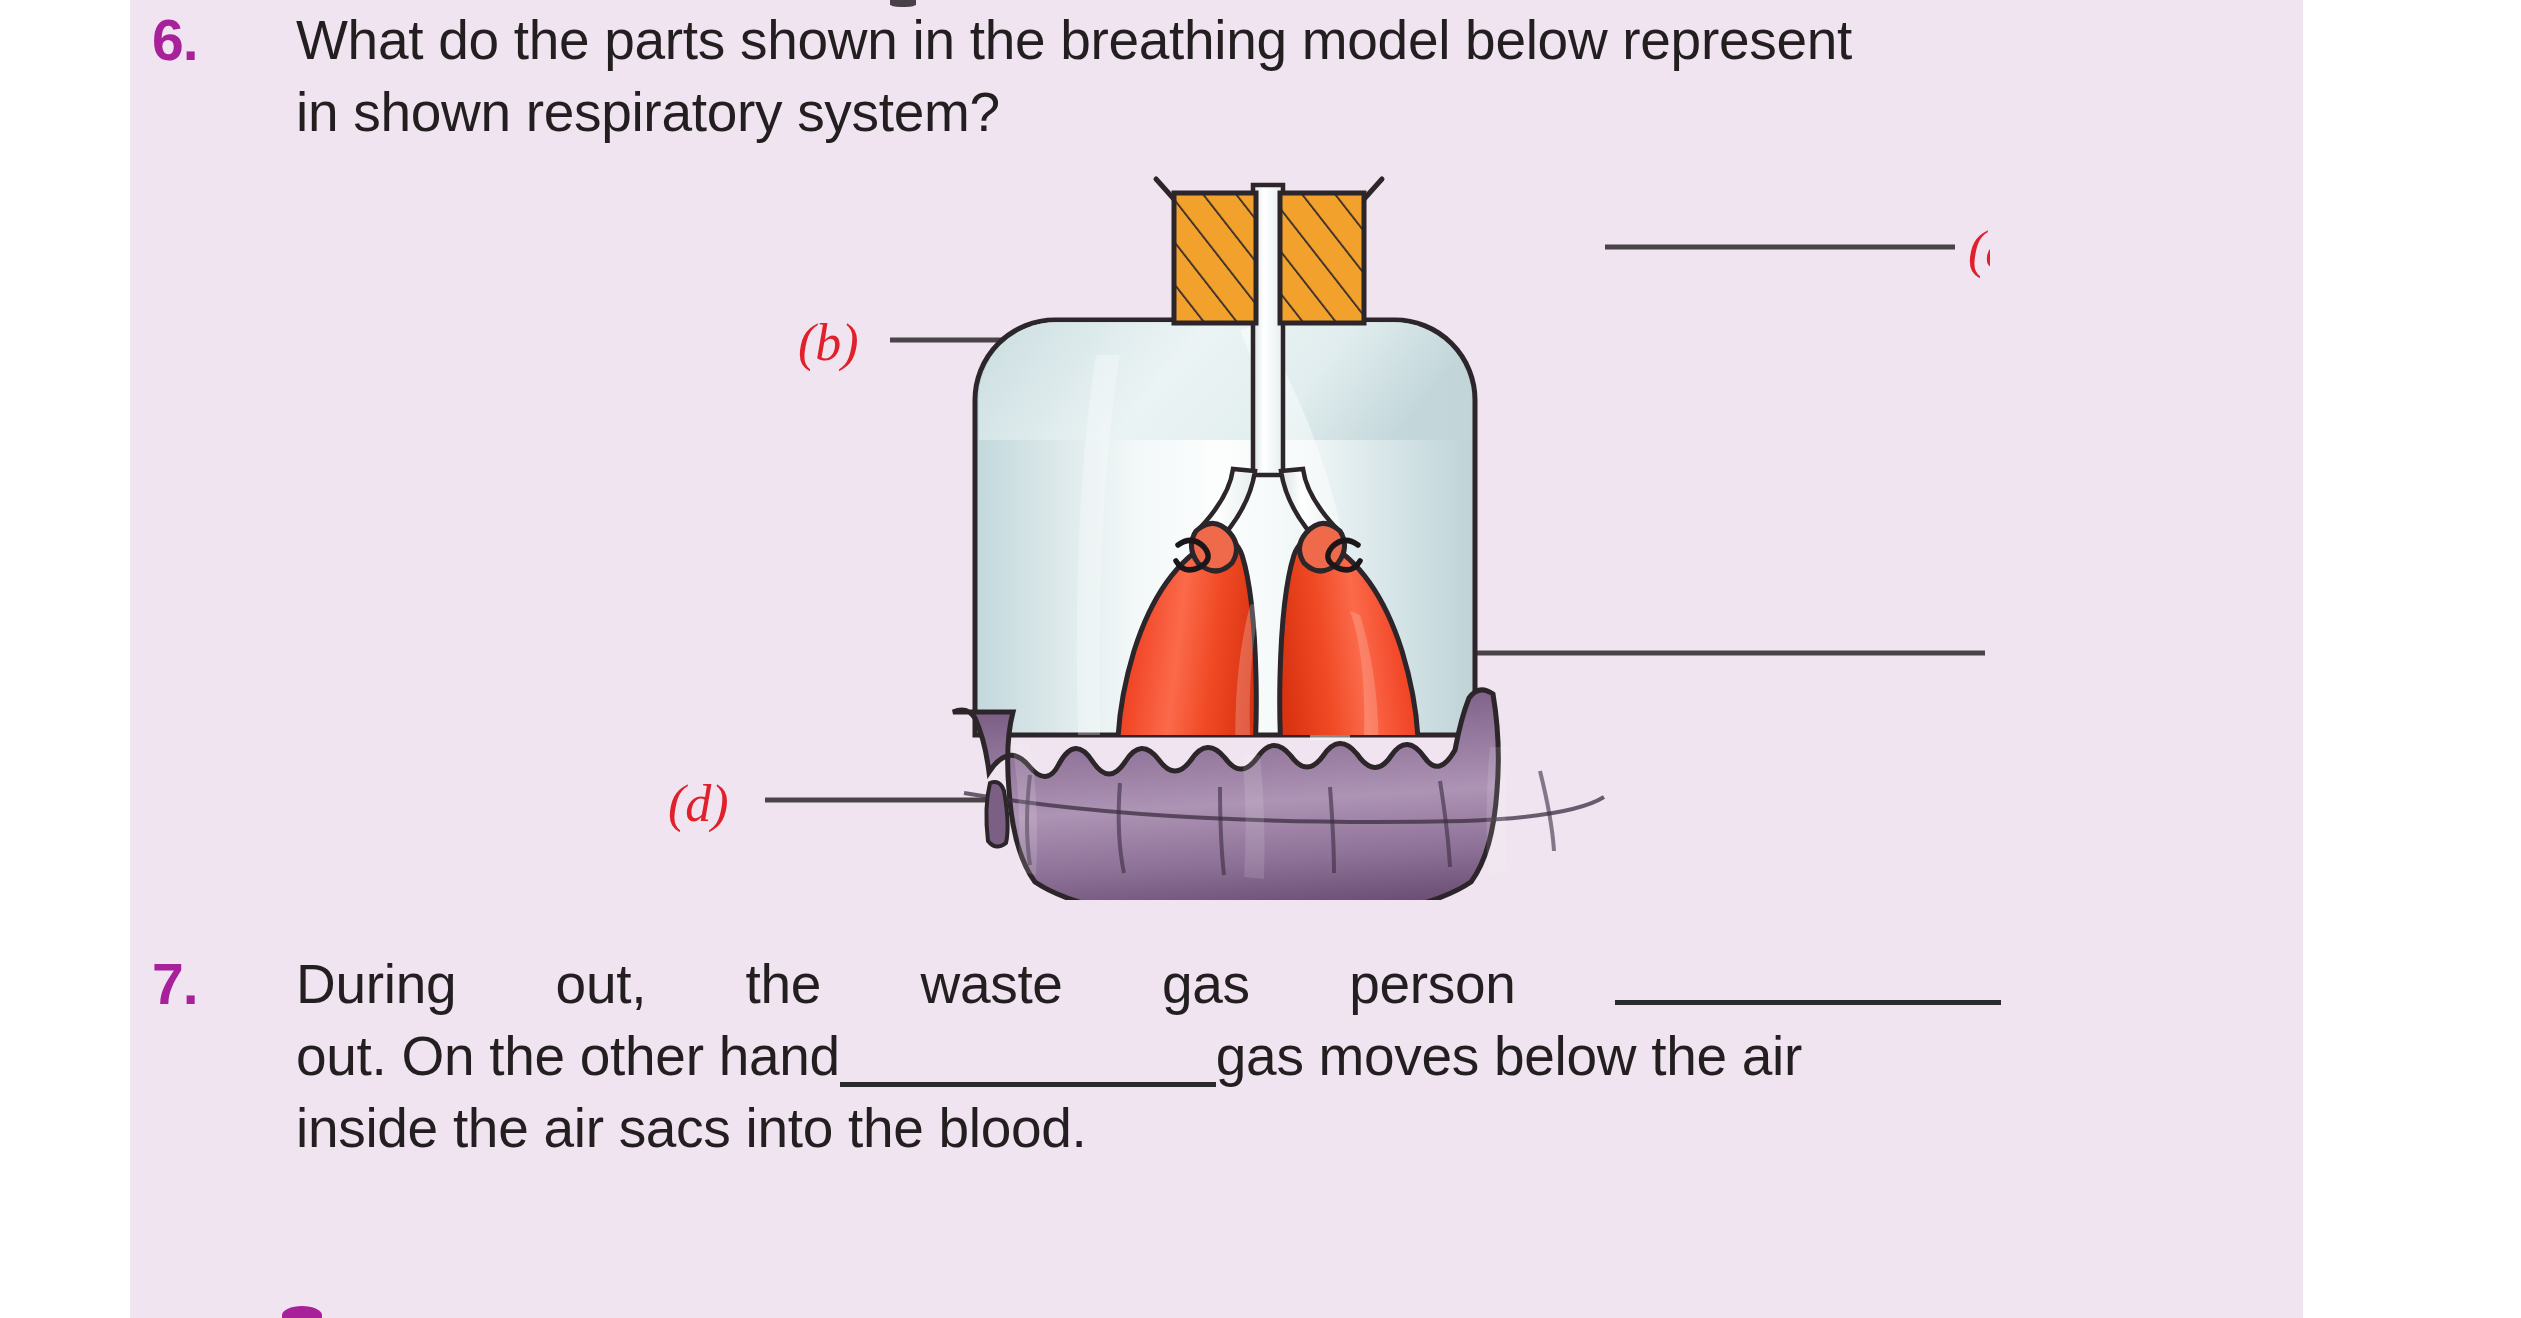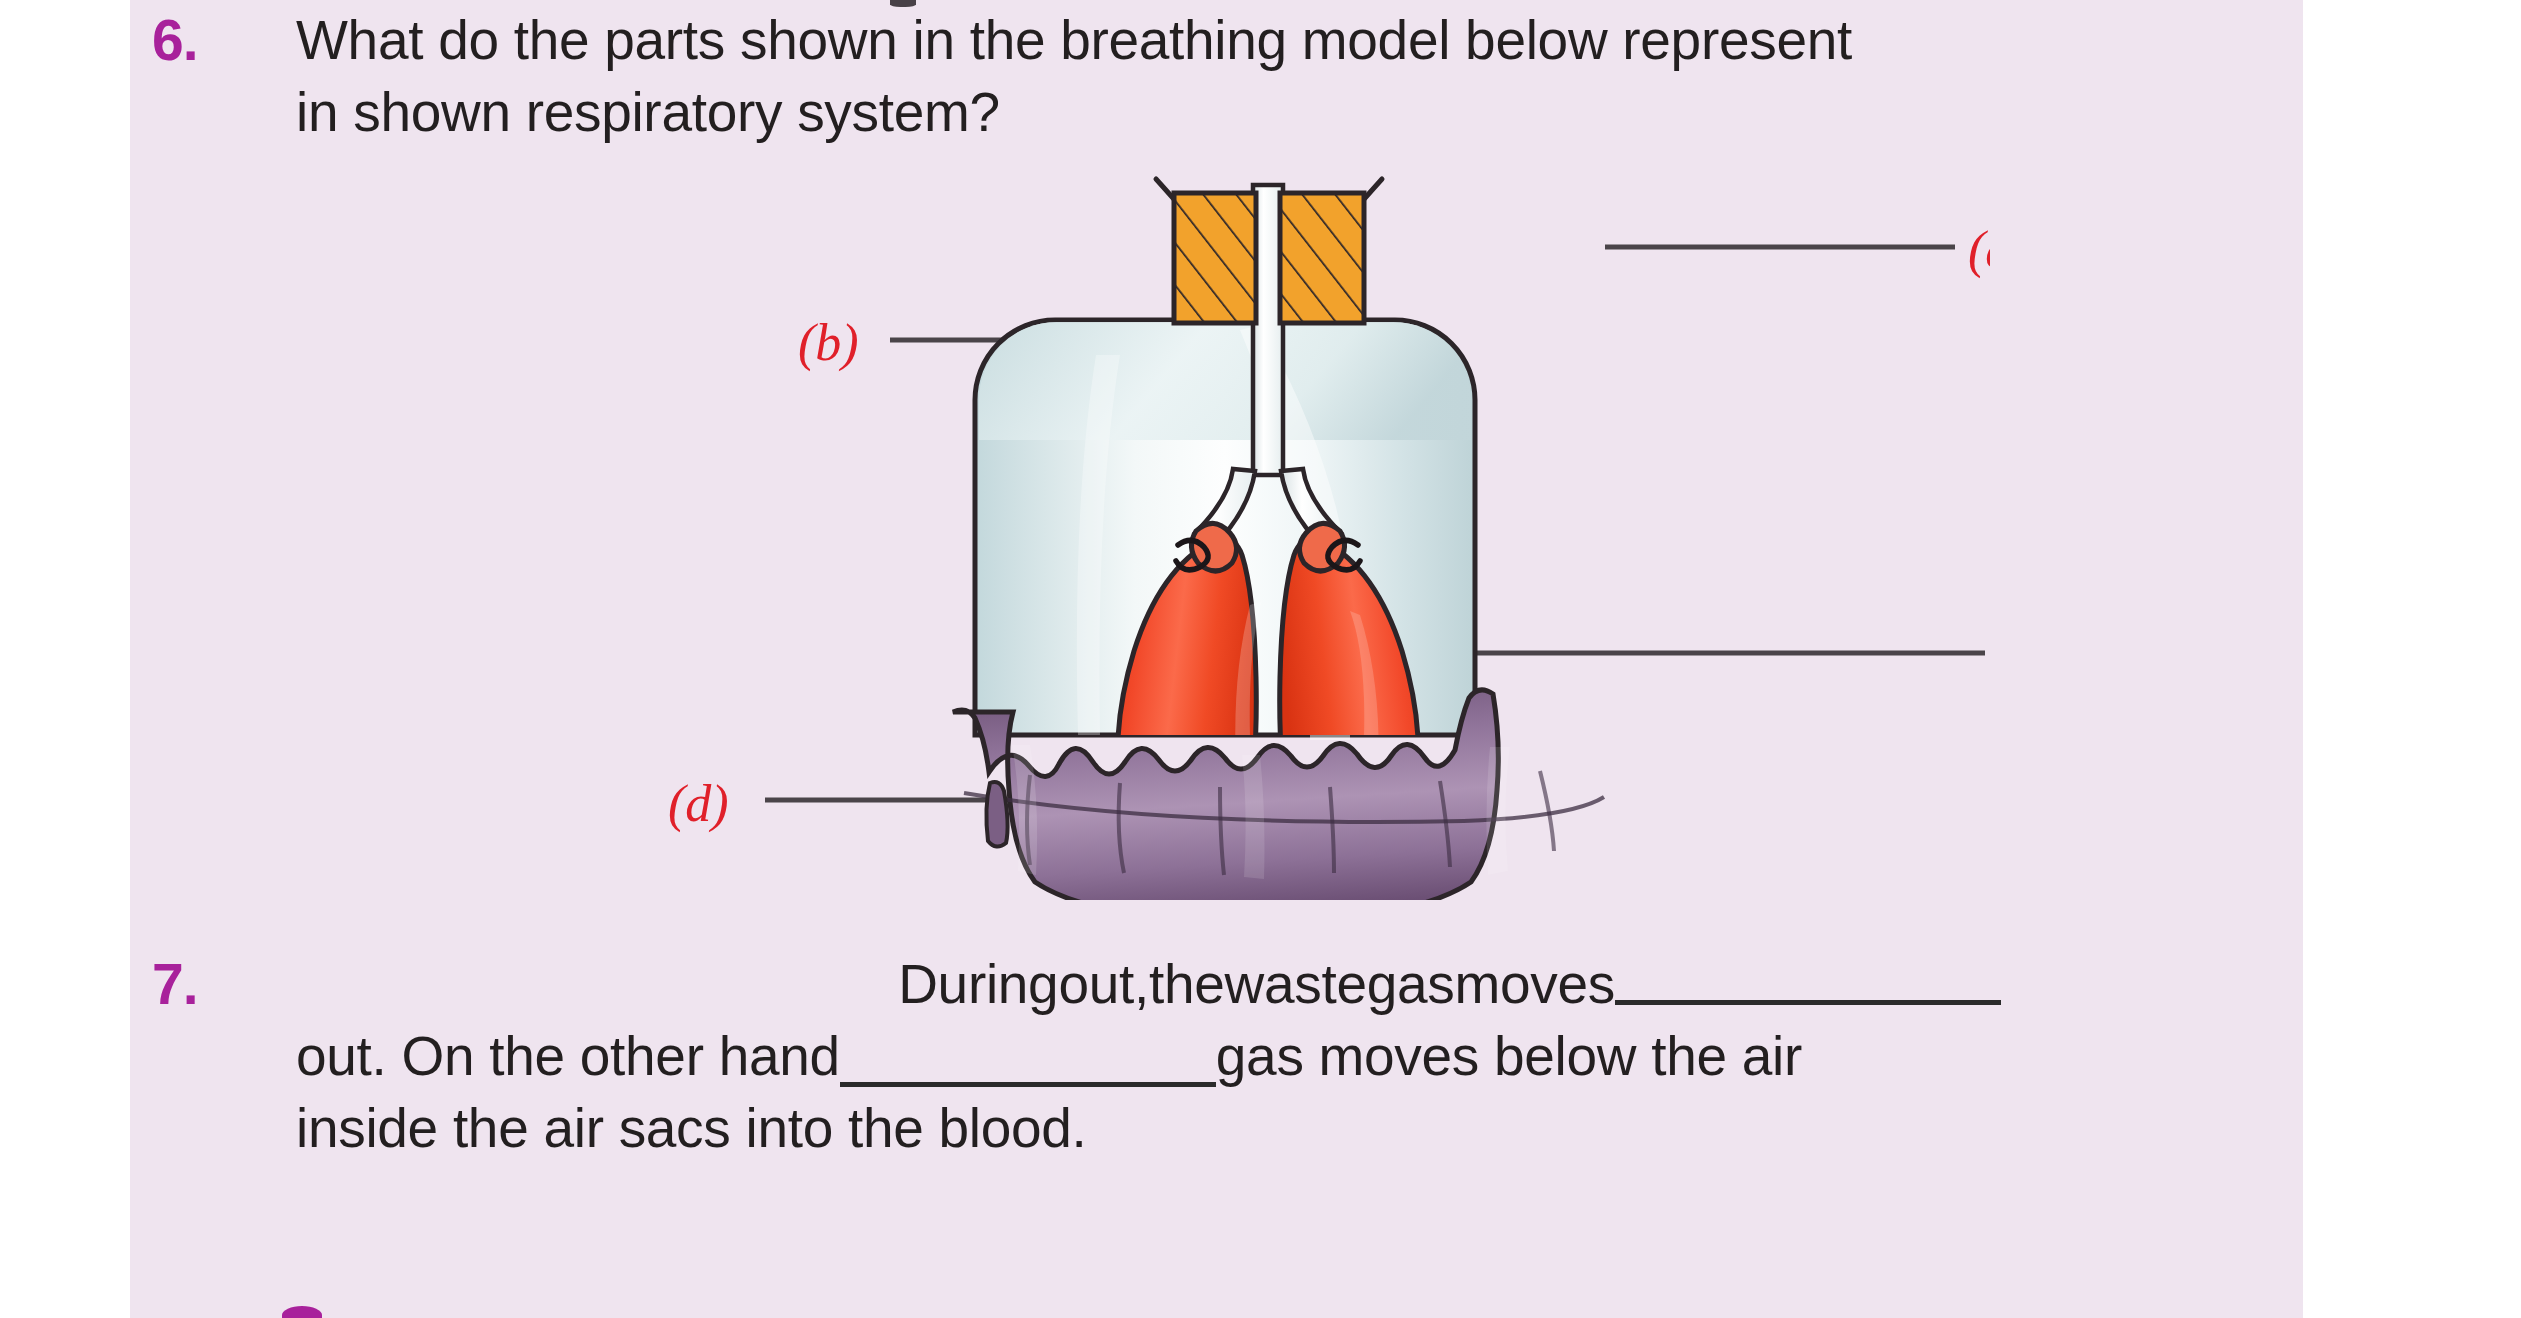--- a/index.html
+++ b/index.html
@@ -69,21 +69,21 @@
     line-height: 72px;
     font-weight: 400;
     letter-spacing: -0.3px;
   }
   .line {
     display: block;
     white-space: nowrap;
   }
   .line.just {
     display: flex;
-    justify-content: flex-end;
+    justify-content: space-between;
   }
 
   
   .blank {
     display: inline-block;
     vertical-align: -0.22em;
     border-bottom: 5px solid #2b2b2b;
     height: 0.95em;
   }
   .blank.w1 { width: 386px; }
@@ -320,21 +320,21 @@
     <div class="q" style="top:948px; height:300px;">
       <div class="q-num">7.</div>
       <div class="q-body">
 
         <span class="line just">
           <span>During</span>
           <span>out,</span>
           <span>the</span>
           <span>waste</span>
           <span>gas</span>
-          <span>moves</span>
+          <span>person</span>
           <span class="blank w1"></span>
         </span>
 
 
         <span class="line"><span>out. On the other hand</span><span class="blank w2"></span><span>gas moves below the air</span></span>
 
         <span class="line">inside the air sacs into the blood.</span>
       </div>
     </div>
 

